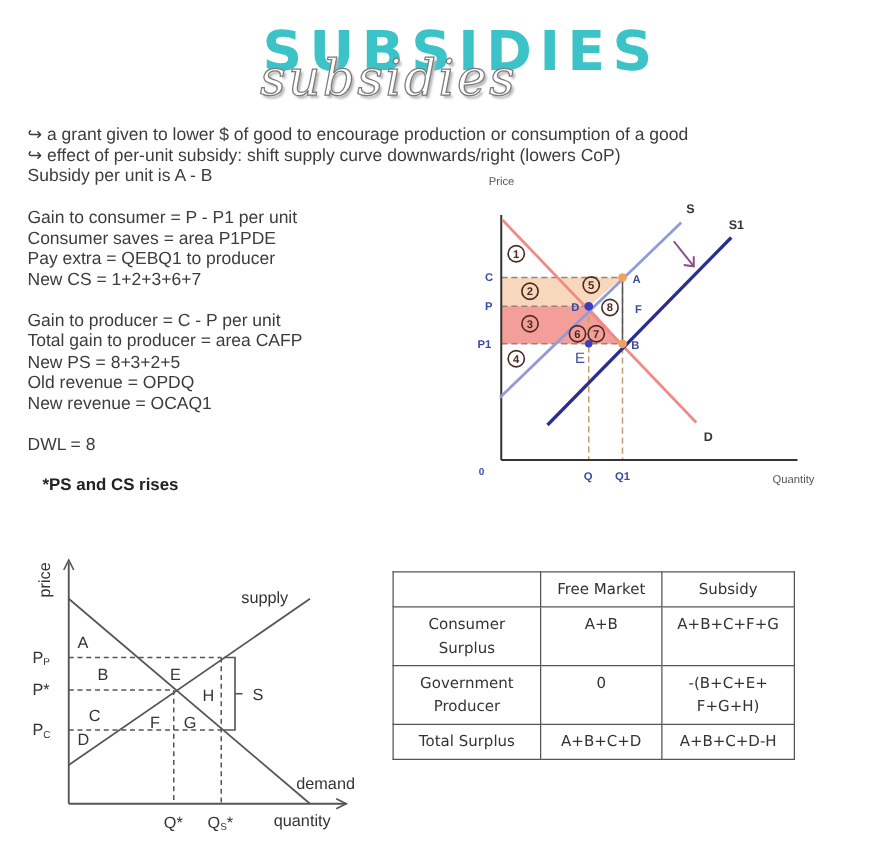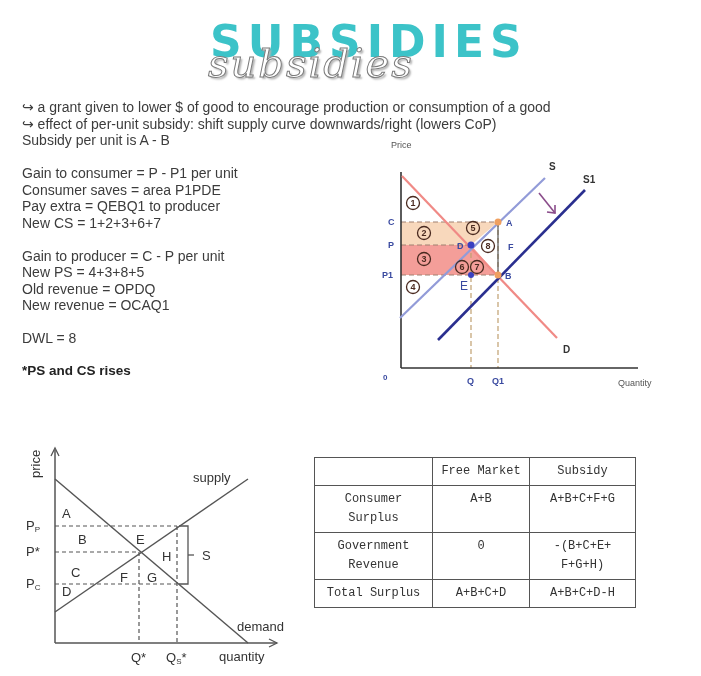--- a/index.html
+++ b/index.html
@@ -3,24 +3,24 @@
 <meta charset="utf-8">
 <style>
   html, body { margin: 0; padding: 0; background: #ffffff; }
   body { width: 701px; height: 676px; position: relative; overflow: hidden; font-family: "Liberation Sans", sans-serif; color: #3a3a3a; }
   .title-wrap { position: absolute; left: 200px; top: 10px; width: 320px; height: 80px; text-align: center; }
   .title-main { position: absolute; left: 10px; top: 6px; font-family: "DejaVu Sans", sans-serif; font-weight: bold; font-size: 44px; letter-spacing: 6px; color: #3cc3c8; }
   .title-script { position: absolute; left: 8px; top: 30px; font-family: "DejaVu Serif", serif; font-style: italic; font-size: 40px; letter-spacing: 2px; color: #ffffff; -webkit-text-stroke: 1px #7a7a7a; text-shadow: 2px 2px 2px #b5b5b5; }
   .notes { position: absolute; left: 22px; top: 99px; font-size: 14px; line-height: 16.5px; color: #3c3c3c; }
   .notes .line { white-space: nowrap; height: 16.5px; }
   .notes .gap { height: 16.5px; }
-  .notes .bold { font-weight: bold; color: #222; font-size: 13.5px; }
+  .notes .bold { font-weight: bold; color: #222; font-size: 13.5px; margin-left: 12px; }
   svg text { font-family: "Liberation Sans", sans-serif; }
   .tbl { position: absolute; left: 314px; top: 457px; border-collapse: collapse; font-family: "DejaVu Sans", sans-serif; font-size: 12px; color: #333; }
-  .tbl td { border: 1.3px solid #555; text-align: center; vertical-align: top; padding: 4px 4px; line-height: 19px; font-family: Liberation Mono, monospace; }
+  .tbl td { border: 1.3px solid #555; text-align: center; vertical-align: top; padding: 4px 4px; line-height: 19px; }
   .tbl td.h { vertical-align: middle; }
   .c0 { width: 109px; } .c1 { width: 88px; } .c2 { width: 97px; }
 </style>
 </head>
 <body>
 
 <div class="title-wrap">
   <div class="title-main">SUBSIDIES</div>
   <div class="title-script">subsidies</div>
 </div>
@@ -29,21 +29,22 @@
   <div class="line">↪ a grant given to lower $ of good to encourage production or consumption of a good</div>
   <div class="line">↪ effect of per-unit subsidy: shift supply curve downwards/right (lowers CoP)</div>
   <div class="line">Subsidy per unit is A - B</div>
   <div class="gap"></div>
   <div class="line">Gain to consumer = P - P1 per unit</div>
   <div class="line">Consumer saves = area P1PDE</div>
   <div class="line">Pay extra = QEBQ1 to producer</div>
   <div class="line">New CS = 1+2+3+6+7</div>
   <div class="gap"></div>
   <div class="line">Gain to producer = C - P per unit</div>
-  <div class="line">New PS = 4+3+8+5</div>
+  <div class="line">Total gain to producer = area CAFP</div>
+  <div class="line">New PS = 8+3+2+5</div>
   <div class="line">Old revenue = OPDQ</div>
   <div class="line">New revenue = OCAQ1</div>
   <div class="gap"></div>
   <div class="line">DWL = 8</div>
   <div class="gap"></div>
   <div class="line bold">*PS and CS rises</div>
 </div>
 
 <svg style="position:absolute;left:0;top:0" width="701" height="676" viewBox="0 0 701 676">
 
@@ -171,21 +172,21 @@
           <div>Surplus</div>
         </td>
     <td>A+B</td>
     <td>
           <div>A+B+C+F+G</div>
         </td>
   </tr>
   <tr>
     <td>
           <div>Government</div>
-          <div>Revenue</div>
+          <div>Producer</div>
         </td>
     <td>0</td>
     <td>
           <div>-(B+C+E+</div>
           <div>F+G+H)</div>
         </td>
   </tr>
   <tr>
     <td class="h">
           <div>Total Surplus</div>

